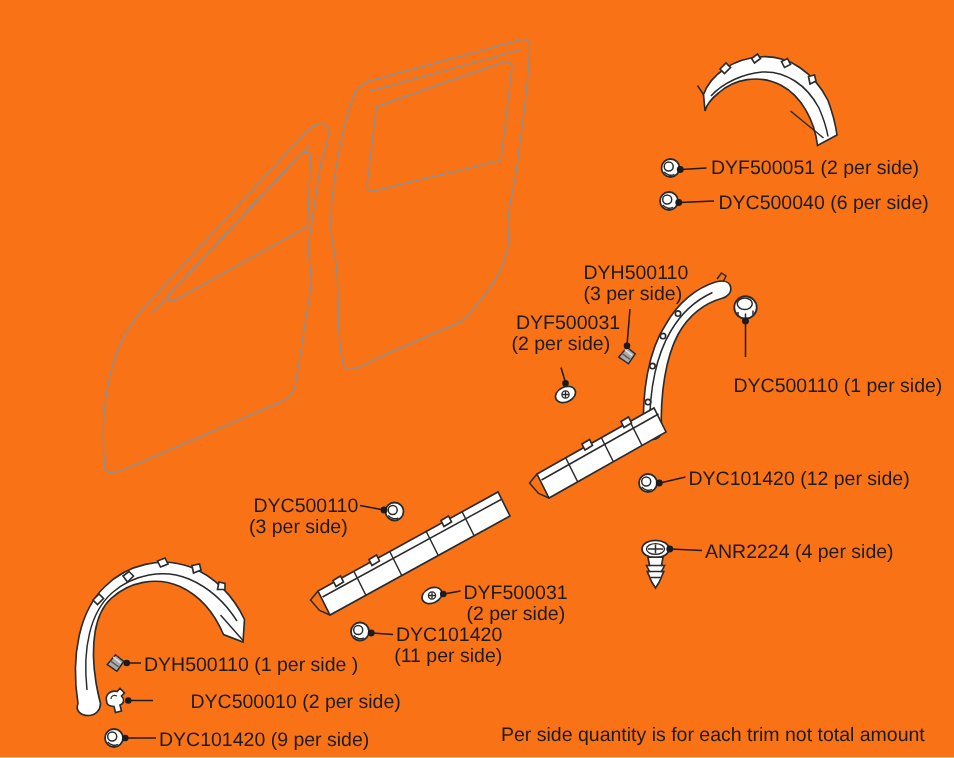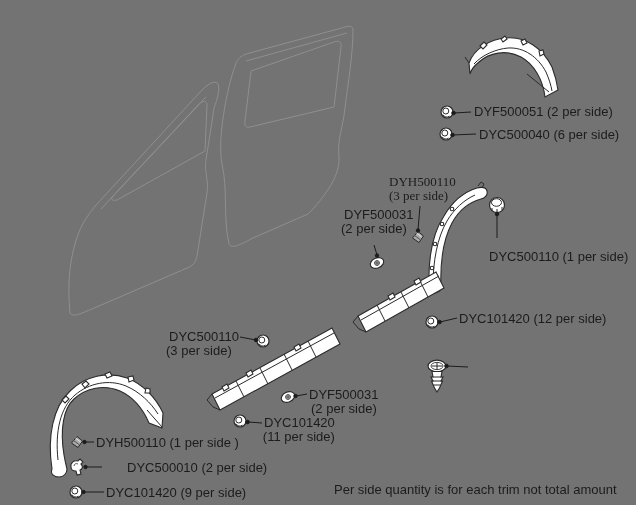--- a/index.html
+++ b/index.html
@@ -1,17 +1,17 @@
 <!DOCTYPE html>
 <html><head>
 <meta charset="utf-8">
 <style>
   html,body{margin:0;padding:0;background:#fff;}
   .stage{
-    position:relative;width:636px;height:505px;background:#737373;
+    position:relative;width:636px;height:505px;background:#f97316;
     font-family:"Liberation Sans",sans-serif;overflow:hidden;
   }
   .stage svg{position:absolute;left:0;top:0;}
   .lbl{
     position:absolute;font-size:13px;line-height:14px;color:#1c1c1c;
     white-space:nowrap;
   }
   .lbl span{display:block;}
   .footnote{
     position:absolute;font-size:13px;color:#1c1c1c;white-space:nowrap;
@@ -175,34 +175,37 @@
         <circle cx="83.5" cy="492" r="1.7" fill="#1c1c1c"></circle>
   </g>
 </svg>
 
 <div class="lbl" style="left:474px;top:105px;">
   <span>DYF500051 (2 per side)</span>
 </div>
 <div class="lbl" style="left:479px;top:128px;">
   <span>DYC500040 (6 per side)</span>
 </div>
-<div class="lbl" style="left:389px;top:175px;font-family:Liberation Serif, serif;">
+<div class="lbl" style="left:389px;top:175px;">
   <span>DYH500110</span>
   <span>(3 per side)</span>
 </div>
 <div class="lbl" style="left:344px;top:208px;">
   <span>DYF500031</span>
   <span style="margin-left:-3px;">(2 per side)</span>
 </div>
 <div class="lbl" style="left:489px;top:240px;margin-top:10px;">
   <span>DYC500110 (1 per side)</span>
 </div>
 <div class="lbl" style="left:459px;top:312px;">
   <span>DYC101420 (12 per side)</span>
 </div>
+<div class="lbl" style="left:470px;top:361px;">
+  <span>ANR2224 (4 per side)</span>
+</div>
 <div class="lbl" style="left:169px;top:330px;">
   <span>DYC500110</span>
   <span style="margin-left:-3px;">(3 per side)</span>
 </div>
 <div class="lbl" style="left:309px;top:388px;">
   <span>DYF500031</span>
   <span style="margin-left:2px;">(2 per side)</span>
 </div>
 <div class="lbl" style="left:264px;top:416px;text-align:right;">
   <span>DYC101420</span>

